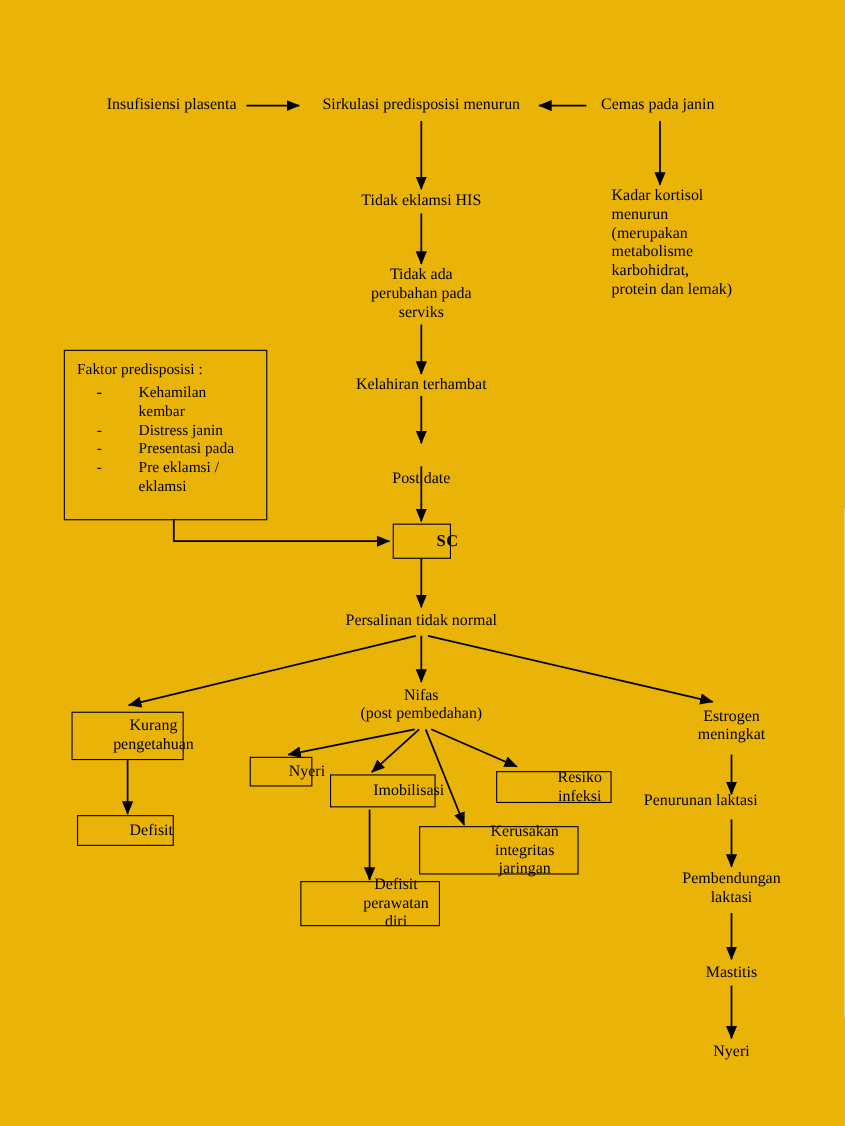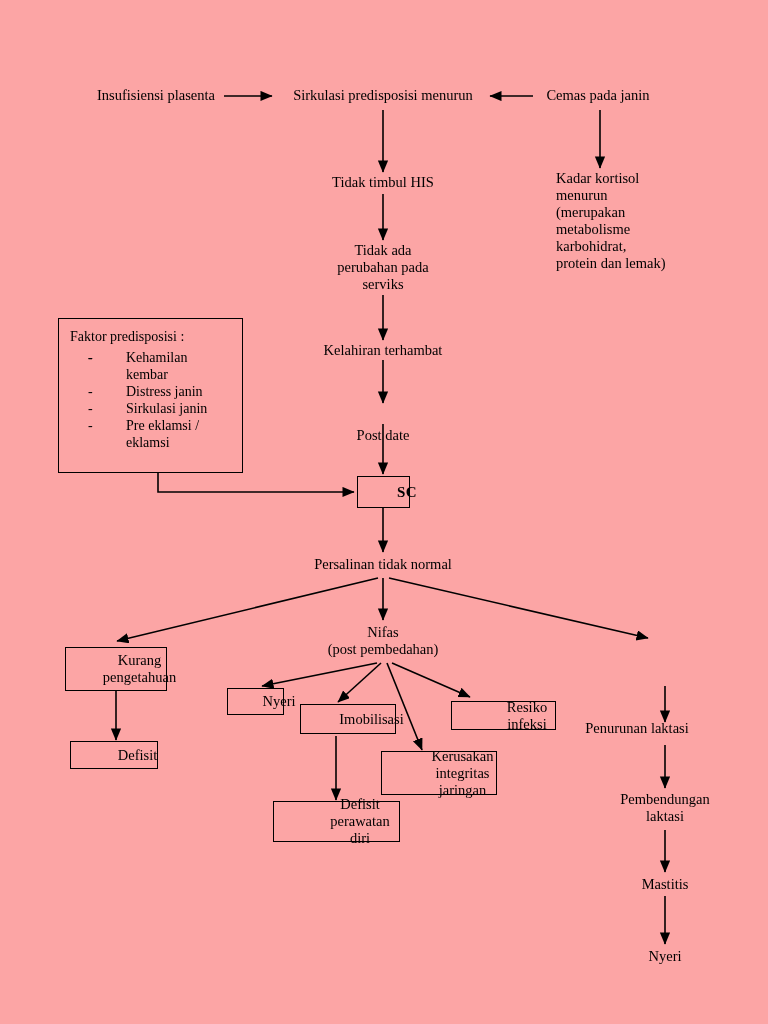--- a/index.html
+++ b/index.html
@@ -4,21 +4,21 @@
 <style>
   html,body{margin:0;padding:0;background:#ffffff;}
   body{
     font-family:"Liberation Serif","DejaVu Serif",serif;
     color:#000000;
   }
   #page{
     position:relative;
     width:768px;
     height:1024px;
-    background:#fca5a5;
+    background:#eab308;
     overflow:hidden;
   }
   #edges{
     position:absolute;
     left:0;top:0;
     width:768px;height:1024px;
     pointer-events:none;
   }
   .node{
     position:absolute;
@@ -118,21 +118,21 @@
       <line x1="665" y1="896" x2="665" y2="944"></line>
     </g>
   </svg>
 
   <div class="node" style="left:88px;top:87px;width:136px;">Insufisiensi plasenta</div>
 
   <div class="node" style="left:275px;top:87px;width:216px;">Sirkulasi predisposisi menurun</div>
 
   <div class="node" style="left:534px;top:87px;width:128px;">Cemas pada janin</div>
 
-  <div class="node" style="left:303px;top:174px;width:160px;">Tidak timbul HIS</div>
+  <div class="node" style="left:303px;top:174px;width:160px;">Tidak eklamsi HIS</div>
 
   <div class="node" style="left:313px;top:242px;width:140px;">Tidak ada
 perubahan pada
 serviks</div>
 
   <div class="node" style="left:303px;top:342px;width:160px;">Kelahiran terhambat</div>
 
   <div class="node" style="left:333px;top:427px;width:100px;">Post date</div>
 
   <div class="node boxed thick sc-box" style="left:357px;top:476px;width:53px;height:32px;">SC</div>
@@ -145,46 +145,48 @@
 metabolisme
 karbohidrat,
 protein dan lemak)</div>
 
   <div class="predis" style="position:absolute;left:58px;top:318px;width:185px;height:155px;padding-left:11px;">
     <span class="title">Faktor predisposisi :</span>
     <ul>
       <li><span class="dash">-</span></li>
       <li><span class="dash">-</span><span style="white-space:pre-line;">Kehamilan kembar</span></li>
       <li><span class="dash">-</span><span style="white-space:pre-line;">Distress janin</span></li>
-      <li><span class="dash">-</span><span style="white-space:pre-line;">Sirkulasi janin</span></li>
+      <li><span class="dash">-</span><span style="white-space:pre-line;">Presentasi pada</span></li>
       <li><span class="dash">-</span><span style="white-space:pre-line;">Pre eklamsi /
 eklamsi</span></li>
     </ul>
   </div>
 
   <div class="node boxed" style="left:65px;top:647px;width:102px;height:44px;">Kurang
 pengetahuan</div>
 
   <div class="node boxed" style="left:70px;top:741px;width:88px;height:28px;">Defisit</div>
 
   <div class="node" style="left:313px;top:624px;width:140px;">Nifas
 (post pembedahan)</div>
 
   <div class="node boxed thick" style="left:227px;top:688px;width:57px;height:27px;">Nyeri</div>
 
   <div class="node boxed thick" style="left:300px;top:704px;width:96px;height:30px;">Imobilisasi</div>
 
   <div class="node boxed thick" style="left:451px;top:701px;width:105px;height:29px;">Resiko infeksi</div>
 
-  <div class="node boxed" style="left:381px;top:751px;width:116px;height:44px;">Kerusakan integritas
+  <div class="node boxed" style="left:381px;top:751px;width:145px;height:44px;">Kerusakan integritas
 jaringan</div>
 
   <div class="node boxed" style="left:273px;top:801px;width:127px;height:41px;">Defisit perawatan
 diri</div>
 
+  <div class="node" style="left:605px;top:643px;width:120px;">Estrogen
+meningkat</div>
 
   <div class="node" style="left:572px;top:720px;width:130px;">Penurunan laktasi</div>
 
   <div class="node" style="left:605px;top:791px;width:120px;">Pembendungan
 laktasi</div>
 
   <div class="node" style="left:620px;top:876px;width:90px;">Mastitis</div>
 
   <div class="node" style="left:625px;top:948px;width:80px;">Nyeri</div>
 

